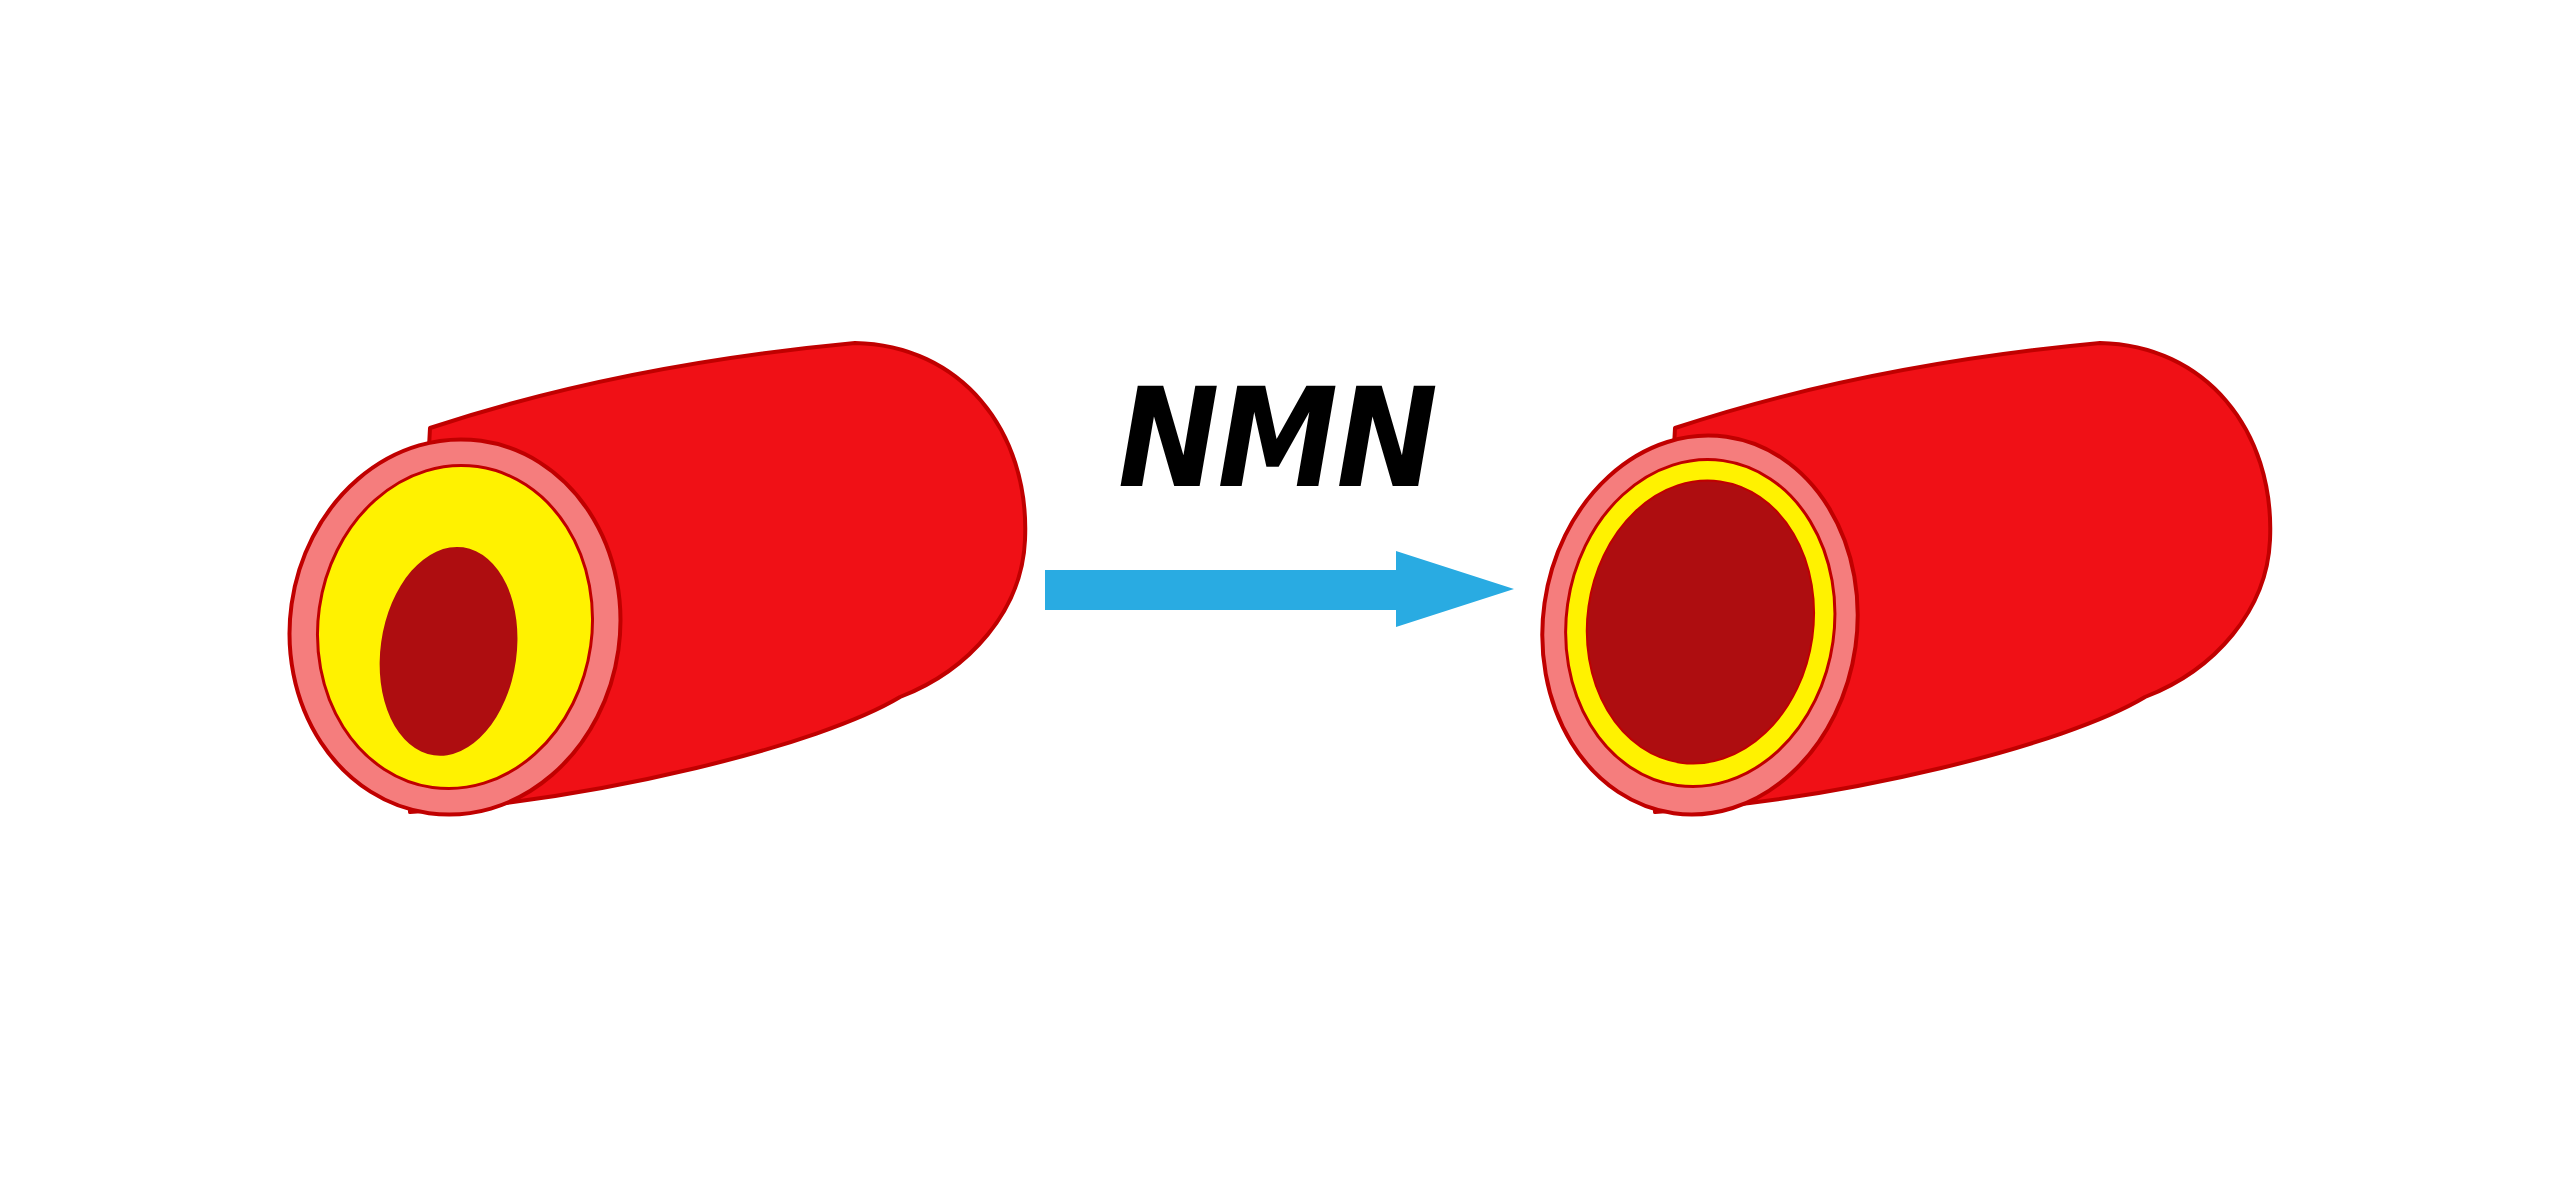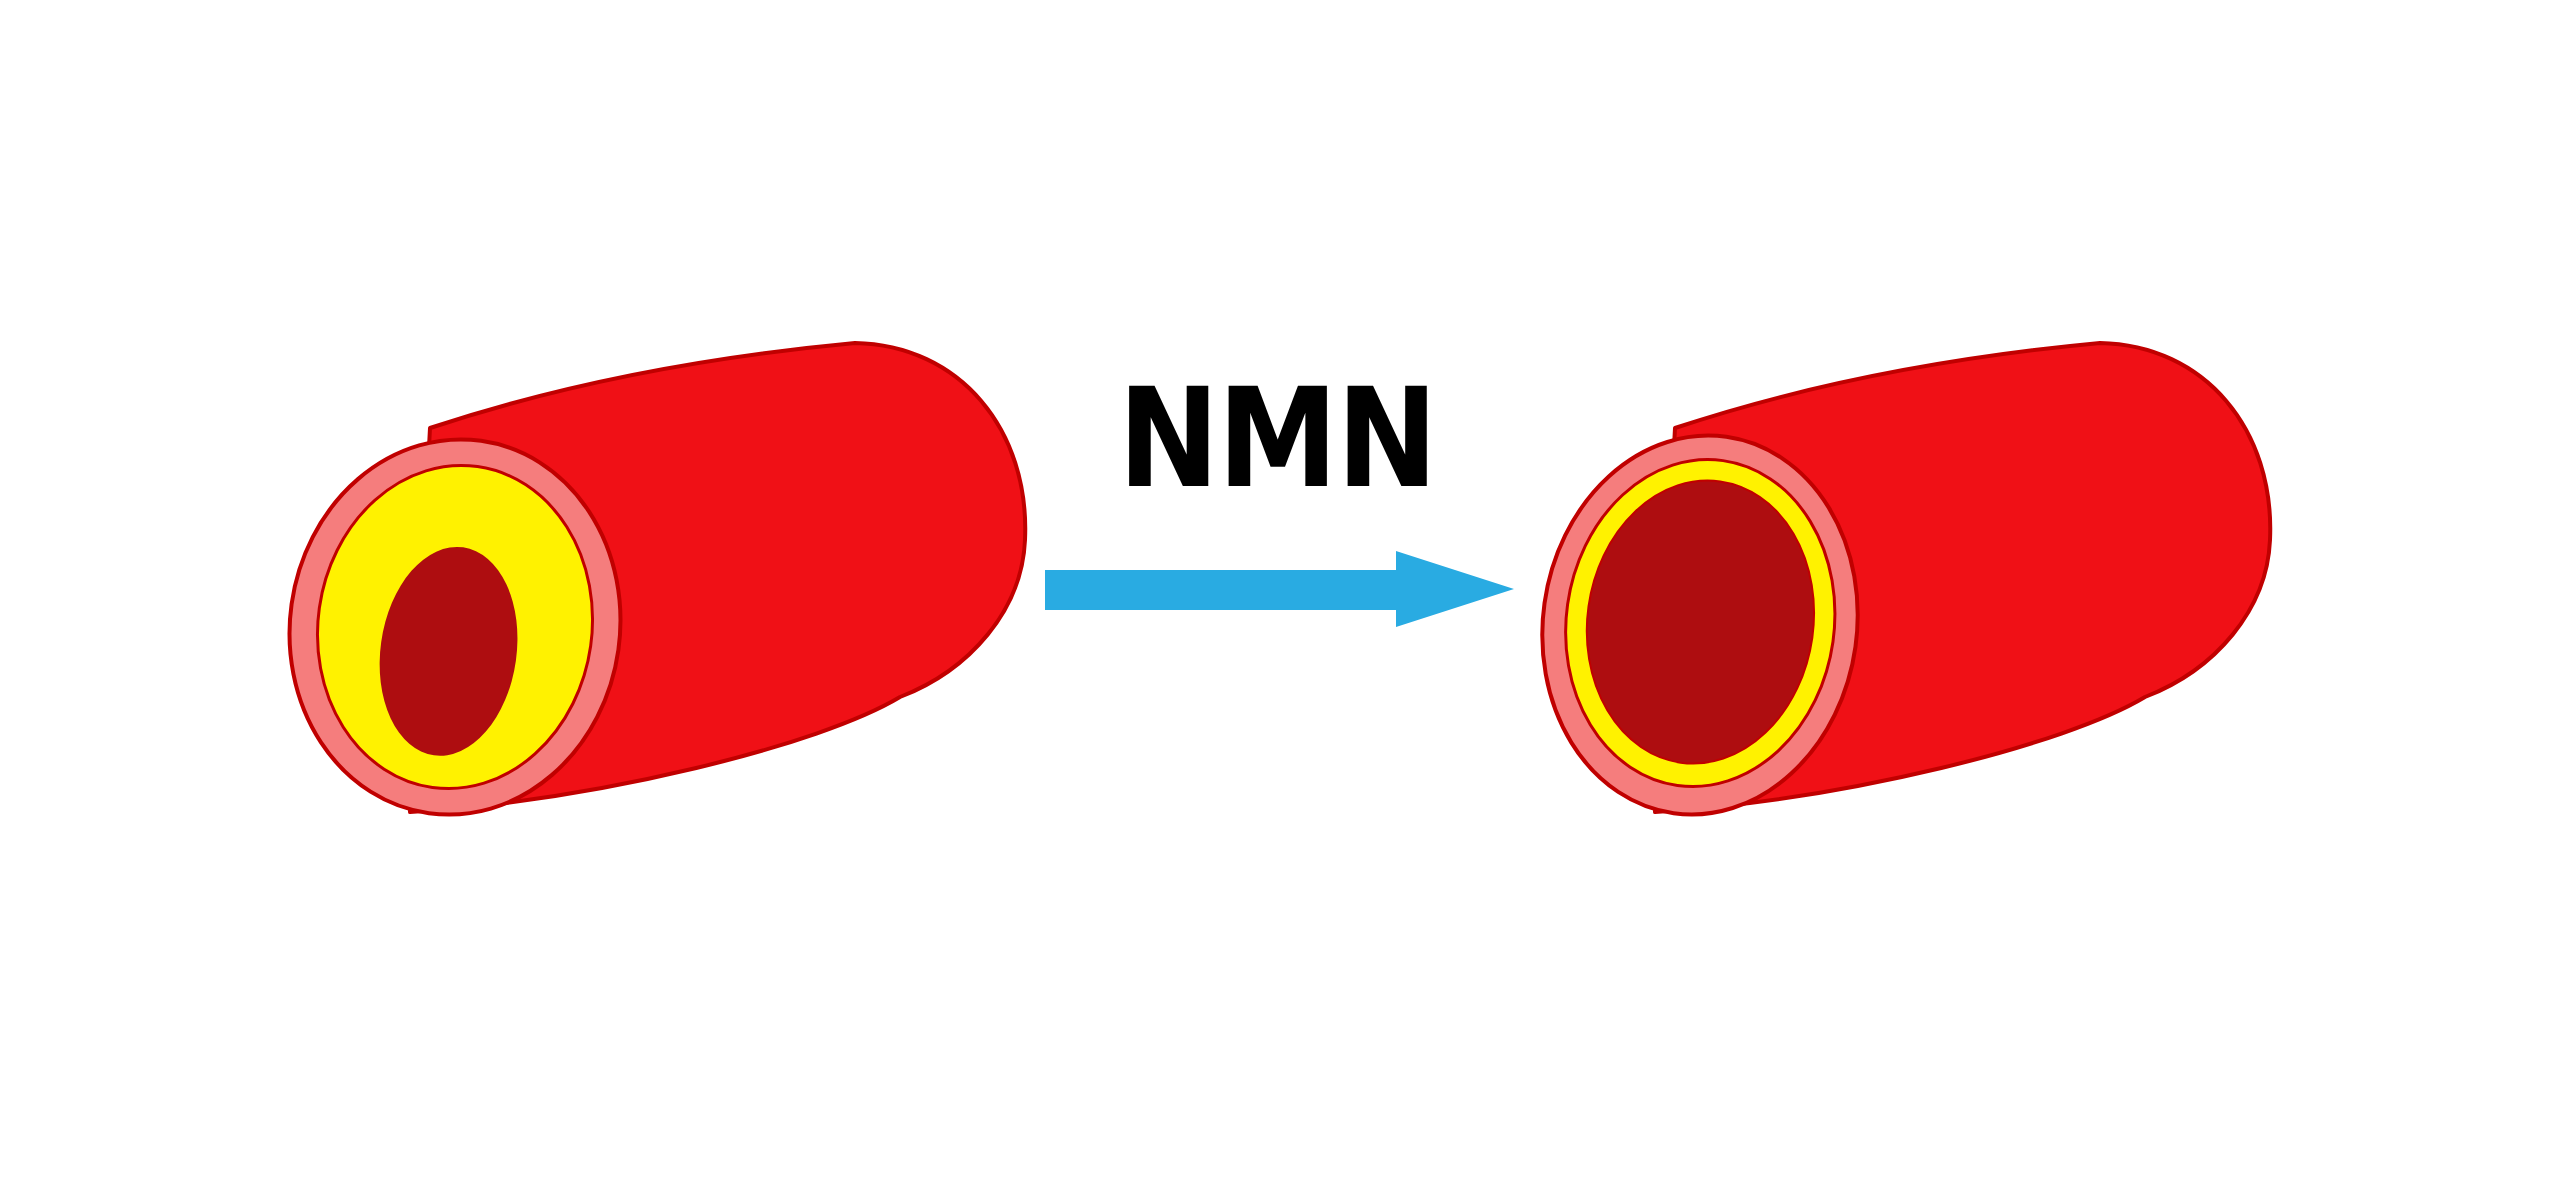--- a/index.html
+++ b/index.html
@@ -6,20 +6,21 @@
     margin: 0;
     padding: 0;
     background: #ffffff;
   }
   .stage {
     position: relative;
     width: 2560px;
     height: 1192px;
     background: #14b8a6;
     overflow: hidden;
+    font-style: italic;
   }
   .stage svg {
     display: block;
     width: 2560px;
     height: 1192px;
   }
   .nmn-text {
     font-family: "DejaVu Sans", "Liberation Sans", sans-serif;
     font-weight: bold;
     font-size: 138px;

